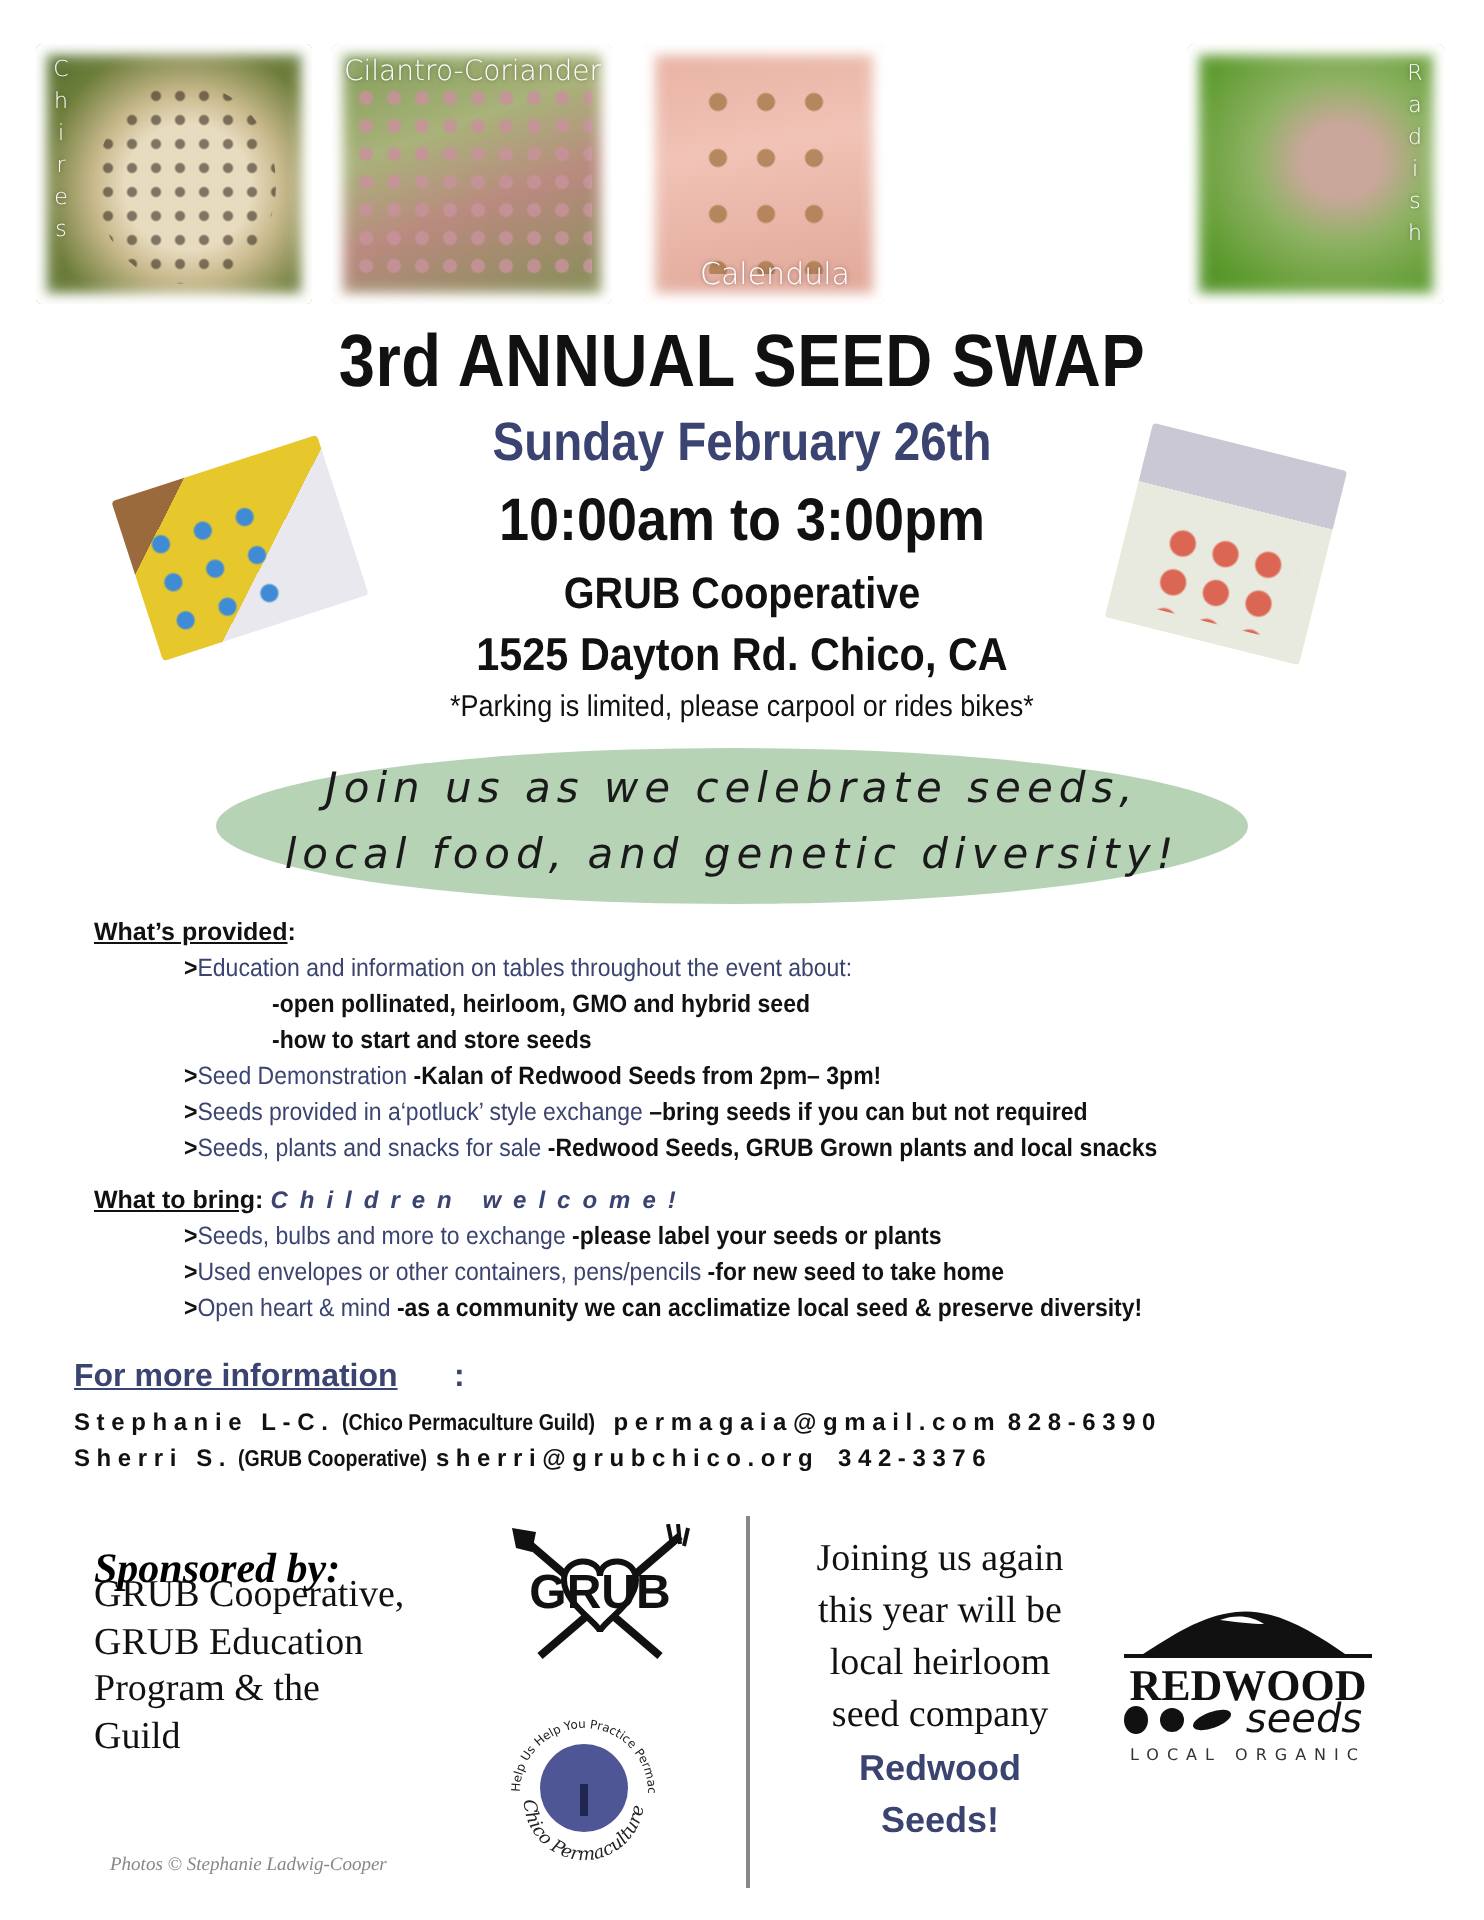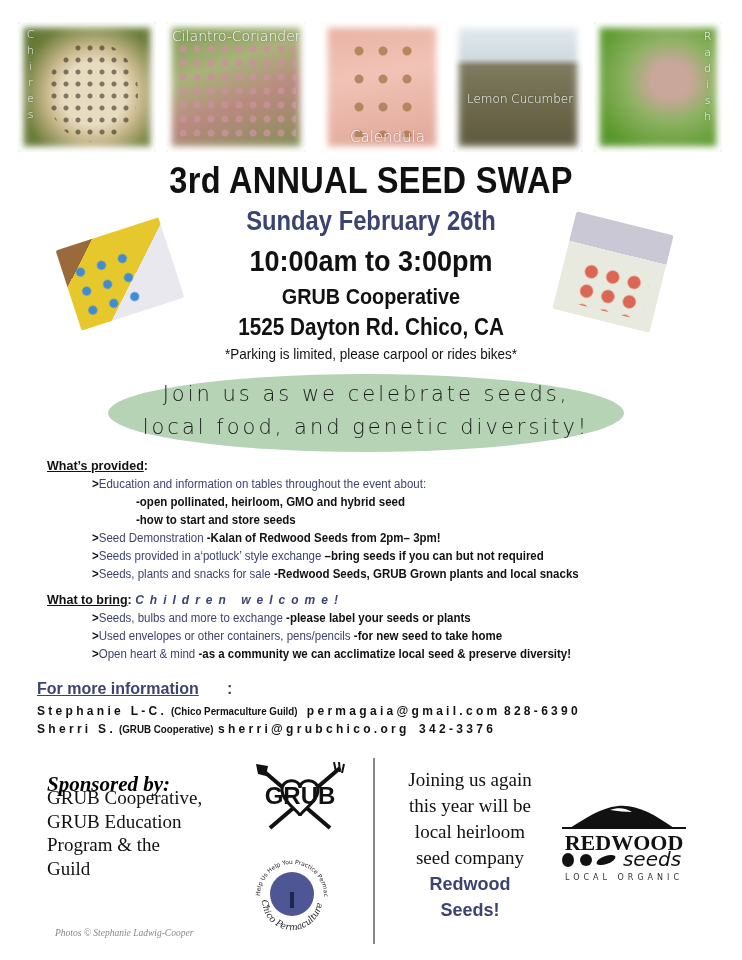--- a/index.html
+++ b/index.html
@@ -50,21 +50,21 @@
   #packetsL::before { content:""; position:absolute; inset:18px 40px 10px 6px;
               background: radial-gradient(circle, #3f8bd6 4px, transparent 5px) 0 0/22px 20px; }
   #packetsR { left: 563px; top: 222px; width: 100px; height: 100px; transform: rotate(14deg);
               background: linear-gradient(180deg, #c9c8d4 0 30%, #e8eadf 30% 100%); border-radius: 2px; }
   #packetsR::before { content:""; position:absolute; left:18px; top:45px; width:70px; height:45px;
               background: radial-gradient(circle, #d94f3a 6px, transparent 7px) 0 0/22px 20px; opacity:.85; }
 
   .banner { position: absolute; top: 374px; left: 108px; width: 516px; height: 78px;
             background: #b6d3b6; border-radius: 50%; }
   .banner-text { position: absolute; top: 378px; left: 108px; width: 516px; text-align: center;
-                 font-family: "DejaVu Sans", sans-serif; font-size: 21px;
+                 font-family: "DejaVu Sans", sans-serif; font-style: italic; font-size: 21px;
                  letter-spacing: 3px; line-height: 33px; color: #1a1a1a; font-weight: 300; }
 
   .sect { position: absolute; left: 47px; font-family: "Liberation Sans", sans-serif; font-size: 12.5px; font-weight: bold; }
   .sect-head { text-decoration: underline; color: #111; }
   .sect-head-colon { color: #111; }
   .kids { color: #3b4470; font-style: italic; letter-spacing: 6px; font-weight: bold; font-size: 12px; }
   .row { position: absolute; font-family: "Liberation Sans", sans-serif; font-size: 12.5px; font-weight: bold;
          white-space: nowrap; transform-origin: left center; transform: scaleX(0.92); }
   .row .k { color: #3b4470; font-weight: normal; }
   .row .arrow { color: #111; }
@@ -104,23 +104,20 @@
 <div class="photo-strip">
   <div class="photo" id="p1">
     <span class="lbl vlbl" style="left:6px;top:6px;">Chires</span>
   </div>
   <div class="photo" id="p3">
     <span class="lbl" style="left:28px;bottom:6px;font-size:15px;">Calendula</span>
   </div>
   <div class="photo" id="p2">
     <span class="lbl" style="left:6px;top:6px;font-size:14px;">Cilantro-Coriander</span>
   </div>
-  <div class="photo" id="p4">
-    <span class="lbl" style="left:14px;top:70px;font-size:12px;">Lemon Cucumber</span>
-  </div>
   <div class="photo" id="p5">
     <span class="lbl vlbl" style="right:8px;top:8px;">Radish</span>
   </div>
 </div>
 
 <div class="title">3rd ANNUAL SEED SWAP</div>
 <div class="date">Sunday February 26th</div>
 <div class="time">10:00am to 3:00pm</div>
 <div class="venue">GRUB Cooperative</div>
 <div class="address">1525 Dayton Rd. Chico, CA</div>

